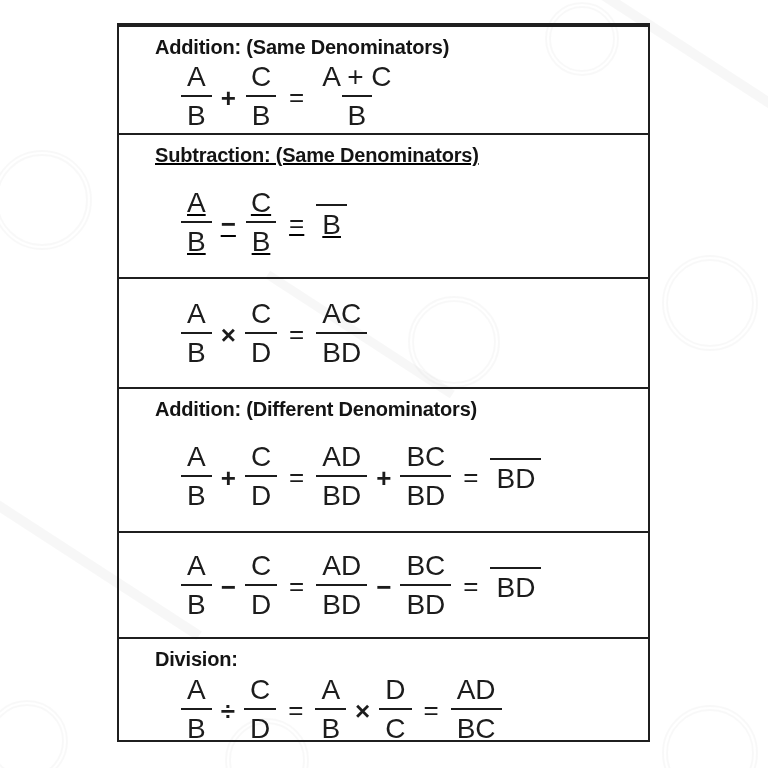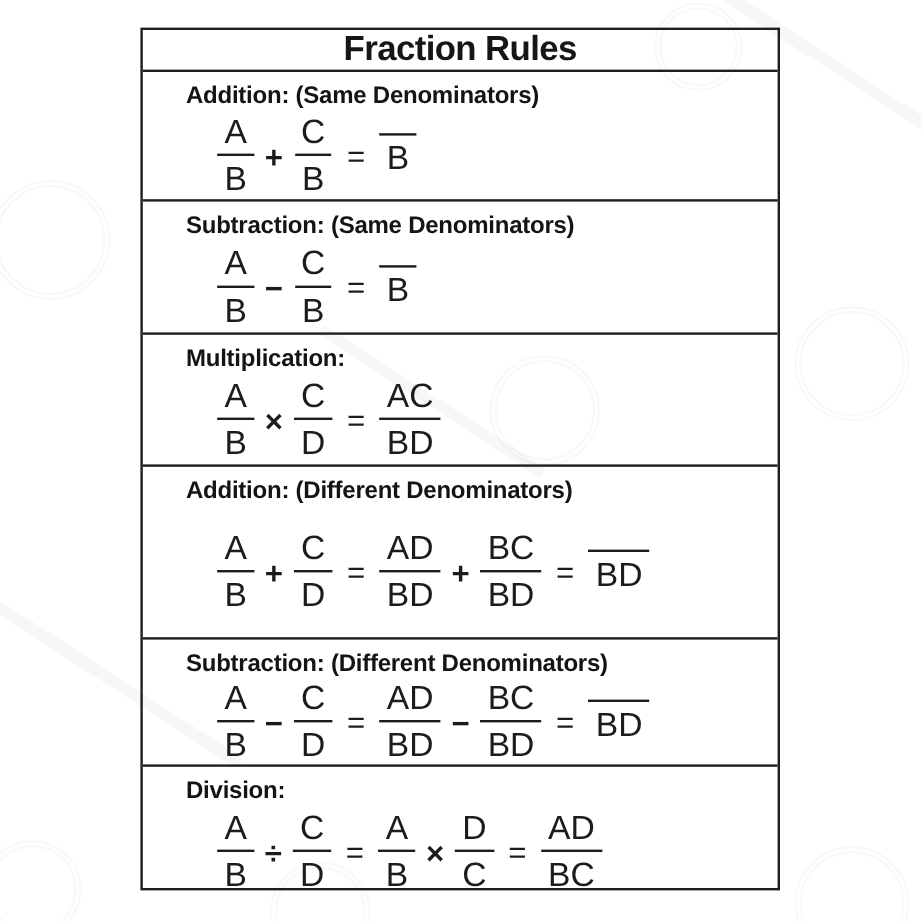--- a/index.html
+++ b/index.html
@@ -105,62 +105,59 @@
   <div class="wm-ring" style="left:662px; top:255px; width:84px; height:84px;"></div>
   <div class="wm-ring" style="left:225px; top:718px; width:72px; height:72px;"></div>
   <div class="wm-ring" style="left:662px; top:705px; width:84px; height:84px;"></div>
   <div class="wm-ring" style="left:-14px; top:700px; width:70px; height:70px;"></div>
 
   <div class="wm-streak" style="left:560px; top:40px;  width:240px; height:10px; transform:rotate(33deg);"></div>
   <div class="wm-streak" style="left:-40px; top:560px; width:260px; height:10px; transform:rotate(33deg);"></div>
   <div class="wm-streak" style="left:250px; top:330px; width:220px; height:9px;  transform:rotate(33deg);"></div>
 
   <div class="rules-table">
-    <div class="title-row">
-      <h1>Fraction Rules</h1>
-    </div>
     <div id="rule-rows" style="display: flex; flex-direction: column; flex: 1 1 0%;">
         <div class="rule-row" style="height: 108px;">
           <div class="rule-header">Addition: (Same Denominators)</div>
           <div class="rule-formula">
             <span class="frac">
               <span class="num">A</span>
               <span class="den">B</span>
             </span>
             <span class="op">+</span>
             <span class="frac">
               <span class="num">C</span>
               <span class="den">B</span>
             </span>
             <span class="eq">=</span>
             <span class="frac">
-              <span class="den">B</span>
-            </span>
-          </div>
-        </div>
-        <div class="rule-row" style="height: 111px;">
+              <span class="num">A + C</span>
+              <span class="den">B</span>
+            </span>
+          </div>
+        </div>
+        <div class="rule-row" style="height: 144px; text-decoration: underline;">
           <div class="rule-header">Subtraction: (Same Denominators)</div>
           <div class="rule-formula">
             <span class="frac">
               <span class="num">A</span>
               <span class="den">B</span>
             </span>
             <span class="op">−</span>
             <span class="frac">
               <span class="num">C</span>
               <span class="den">B</span>
             </span>
             <span class="eq">=</span>
             <span class="frac">
               <span class="den">B</span>
             </span>
           </div>
         </div>
         <div class="rule-row" style="height: 110px;">
-          <div class="rule-header">Multiplication:</div>
           <div class="rule-formula">
             <span class="frac">
               <span class="num">A</span>
               <span class="den">B</span>
             </span>
             <span class="op">×</span>
             <span class="frac">
               <span class="num">C</span>
               <span class="den">D</span>
             </span>
@@ -193,21 +190,20 @@
               <span class="num">BC</span>
               <span class="den">BD</span>
             </span>
             <span class="eq">=</span>
             <span class="frac">
               <span class="den">BD</span>
             </span>
           </div>
         </div>
         <div class="rule-row" style="height: 106px;">
-          <div class="rule-header">Subtraction: (Different Denominators)</div>
           <div class="rule-formula">
             <span class="frac">
               <span class="num">A</span>
               <span class="den">B</span>
             </span>
             <span class="op">−</span>
             <span class="frac">
               <span class="num">C</span>
               <span class="den">D</span>
             </span>

